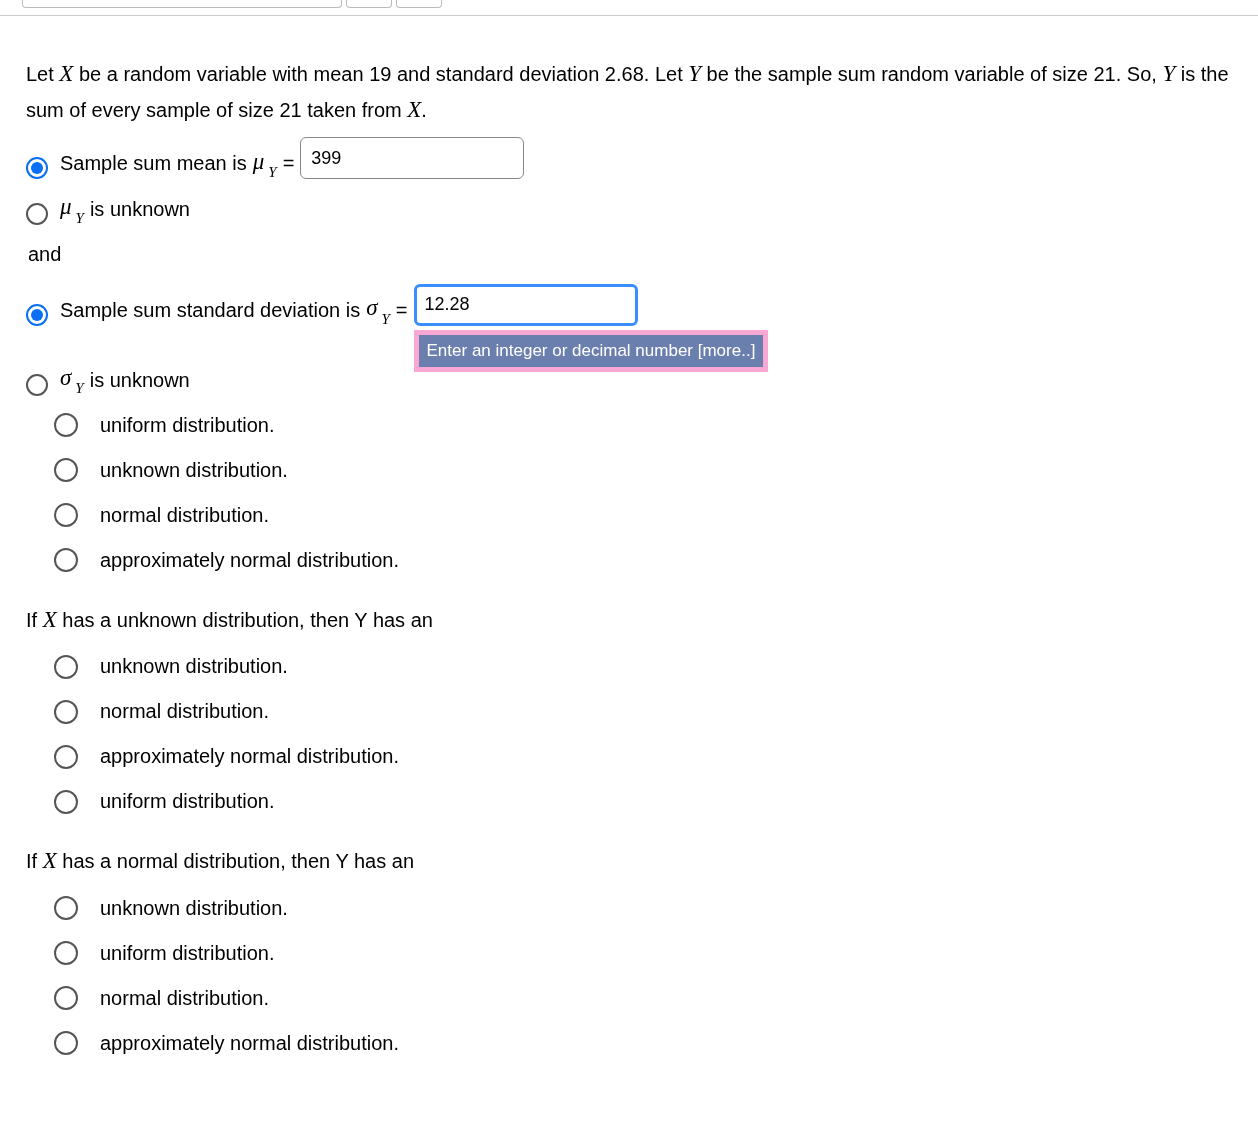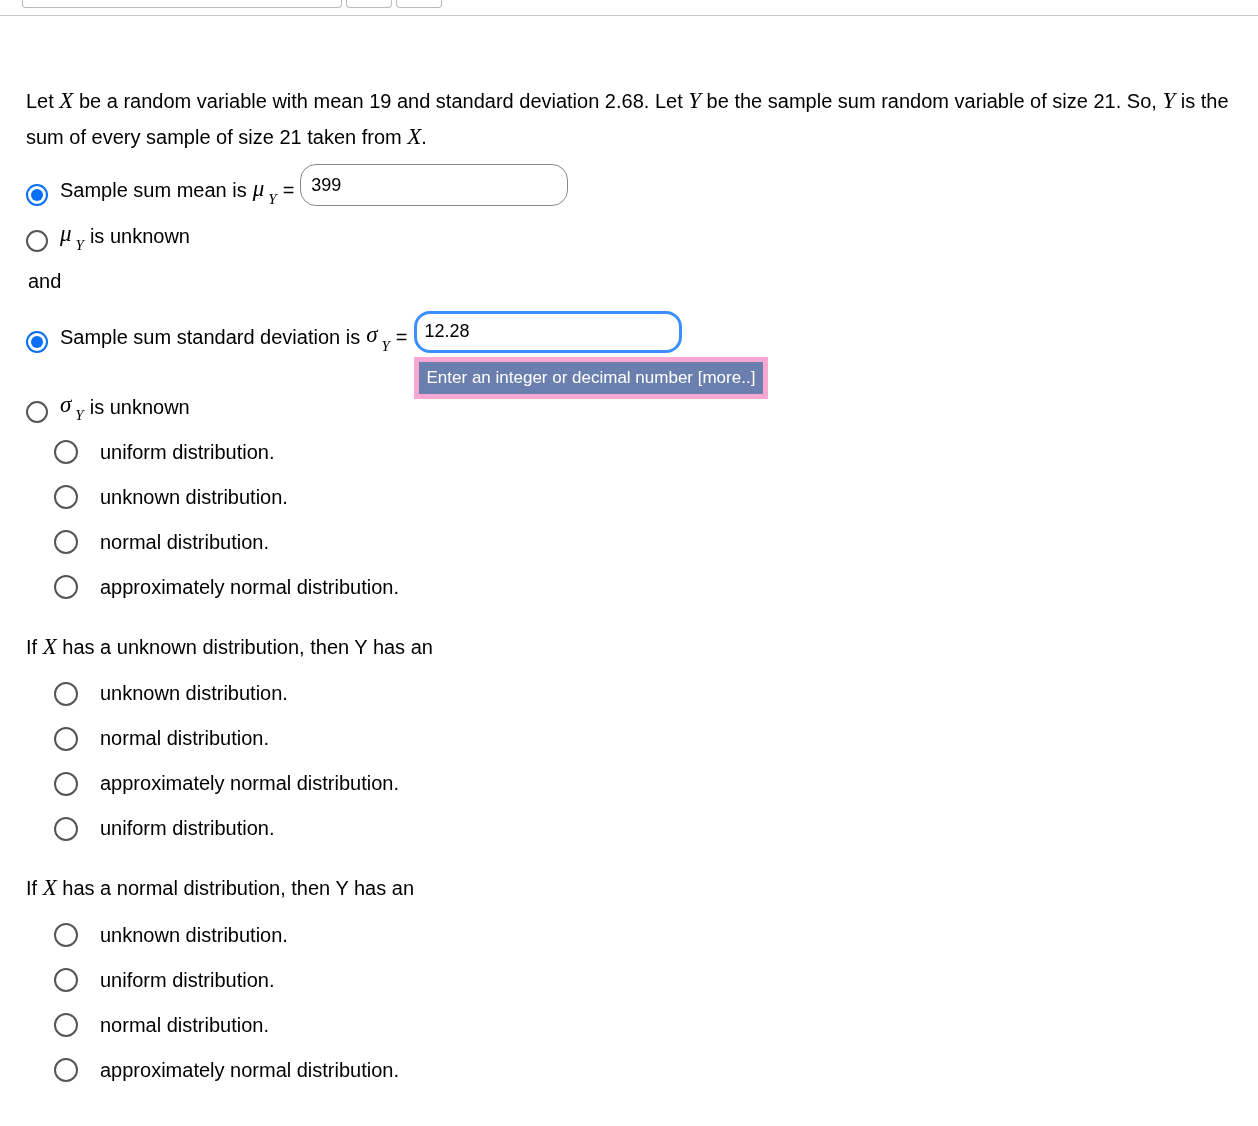--- a/index.html
+++ b/index.html
@@ -71,22 +71,22 @@
   .radio.sub {
     width: 24px;
     height: 24px;
     border-width: 2px;
   }
   input.txt {
     font-family: Verdana, Geneva, sans-serif;
     font-size: 18px;
     padding: 8px 10px;
     border: 1px solid #888;
-    border-radius: 16px;
-    width: 268px;
+    border-radius: 6px;
+    width: 224px;
     height: 42px;
   }
   input.txt.focused {
     border: 3px solid #3a8eff;
     outline: none;
     padding: 6px 8px;
   }
   .sub-mu {
     font-family: "Times New Roman", Times, serif;
     font-style: italic;
@@ -118,21 +118,21 @@
   }
   .and-line { margin: 14px 0 14px 2px; }
   .q-heading { margin: 26px 0 10px 0; }
   .opt-list { margin-left: 28px; }
   .opt-row {
     display: flex;
     align-items: center;
     margin: 14px 0;
     gap: 16px;
   }
-  .intro { margin-bottom: 8px; margin-top: 27px; }
+  .intro { margin-bottom: 8px; }
 </style>
 </head>
 <body>
 
 <div class="top-bar">
   <div class="tb-box tb-wide"></div>
   <div class="tb-box tb-small"></div>
   <div class="tb-box tb-small2"></div>
 </div>
 

